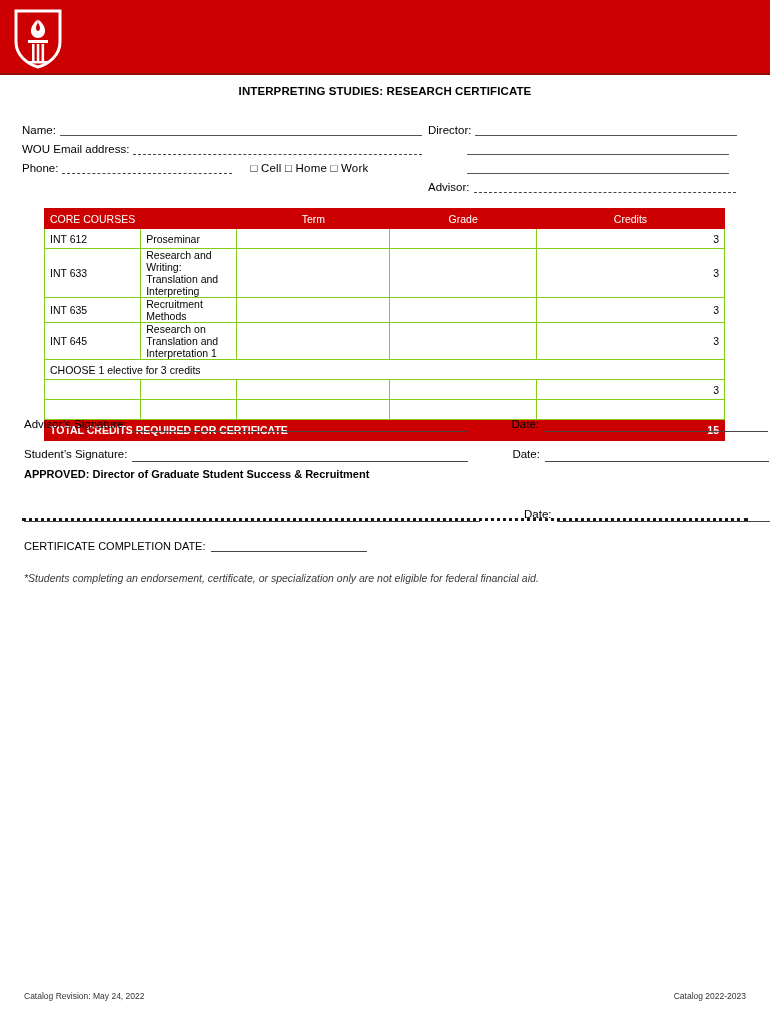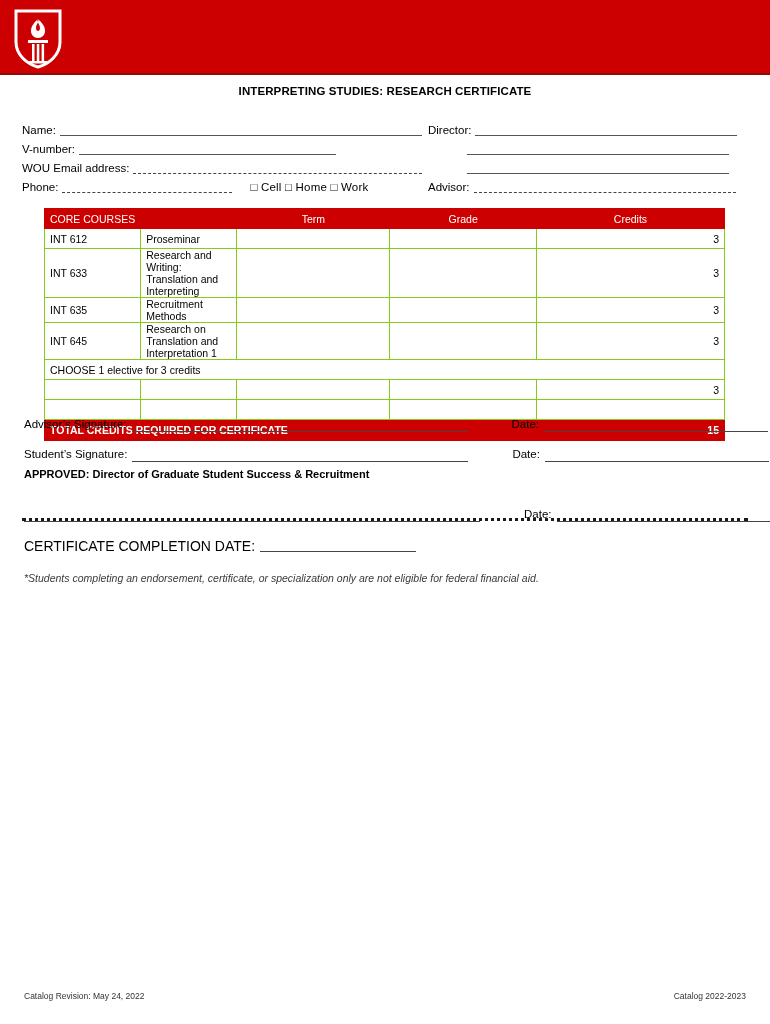--- a/index.html
+++ b/index.html
@@ -188,21 +188,22 @@
     position: absolute;
     left: 22px; top: 518px;
     width: 726px;
     border-bottom: 3px dotted #1a1a1a;
   }
 
   .completion {
     position: absolute;
     left: 24px; top: 538px;
     display: flex;
-    font-size: 14px;
+    align-items: flex-end;
+    font-size: 11px;
     white-space: nowrap;
   }
   .completion .cl-line {
     width: 156px;
     border-bottom: 1px solid #444;
     height: 14px;
     margin-left: 5px;
   }
 
   .footnote {
@@ -253,24 +254,20 @@
   <div class="doc-title">INTERPRETING STUDIES: RESEARCH CERTIFICATE</div>
 
   <div class="form-area">
 
     <div class="col-left">
       <div class="frow">
         <span class="flabel">Name:</span>
         <span class="fline"></span>
       </div>
       <div class="frow">
-        <span class="flabel">V-number:</span>
-        <span class="fline short"></span>
-      </div>
-      <div class="frow">
         <span class="flabel">WOU Email address:</span>
         <span class="fline dashed"></span>
       </div>
       <div class="frow">
         <span class="flabel">Phone:</span>
         <span class="fline phone dashed"></span>
         <span class="checks">□ Cell □ Home □ Work</span>
       </div>
     </div>
 

